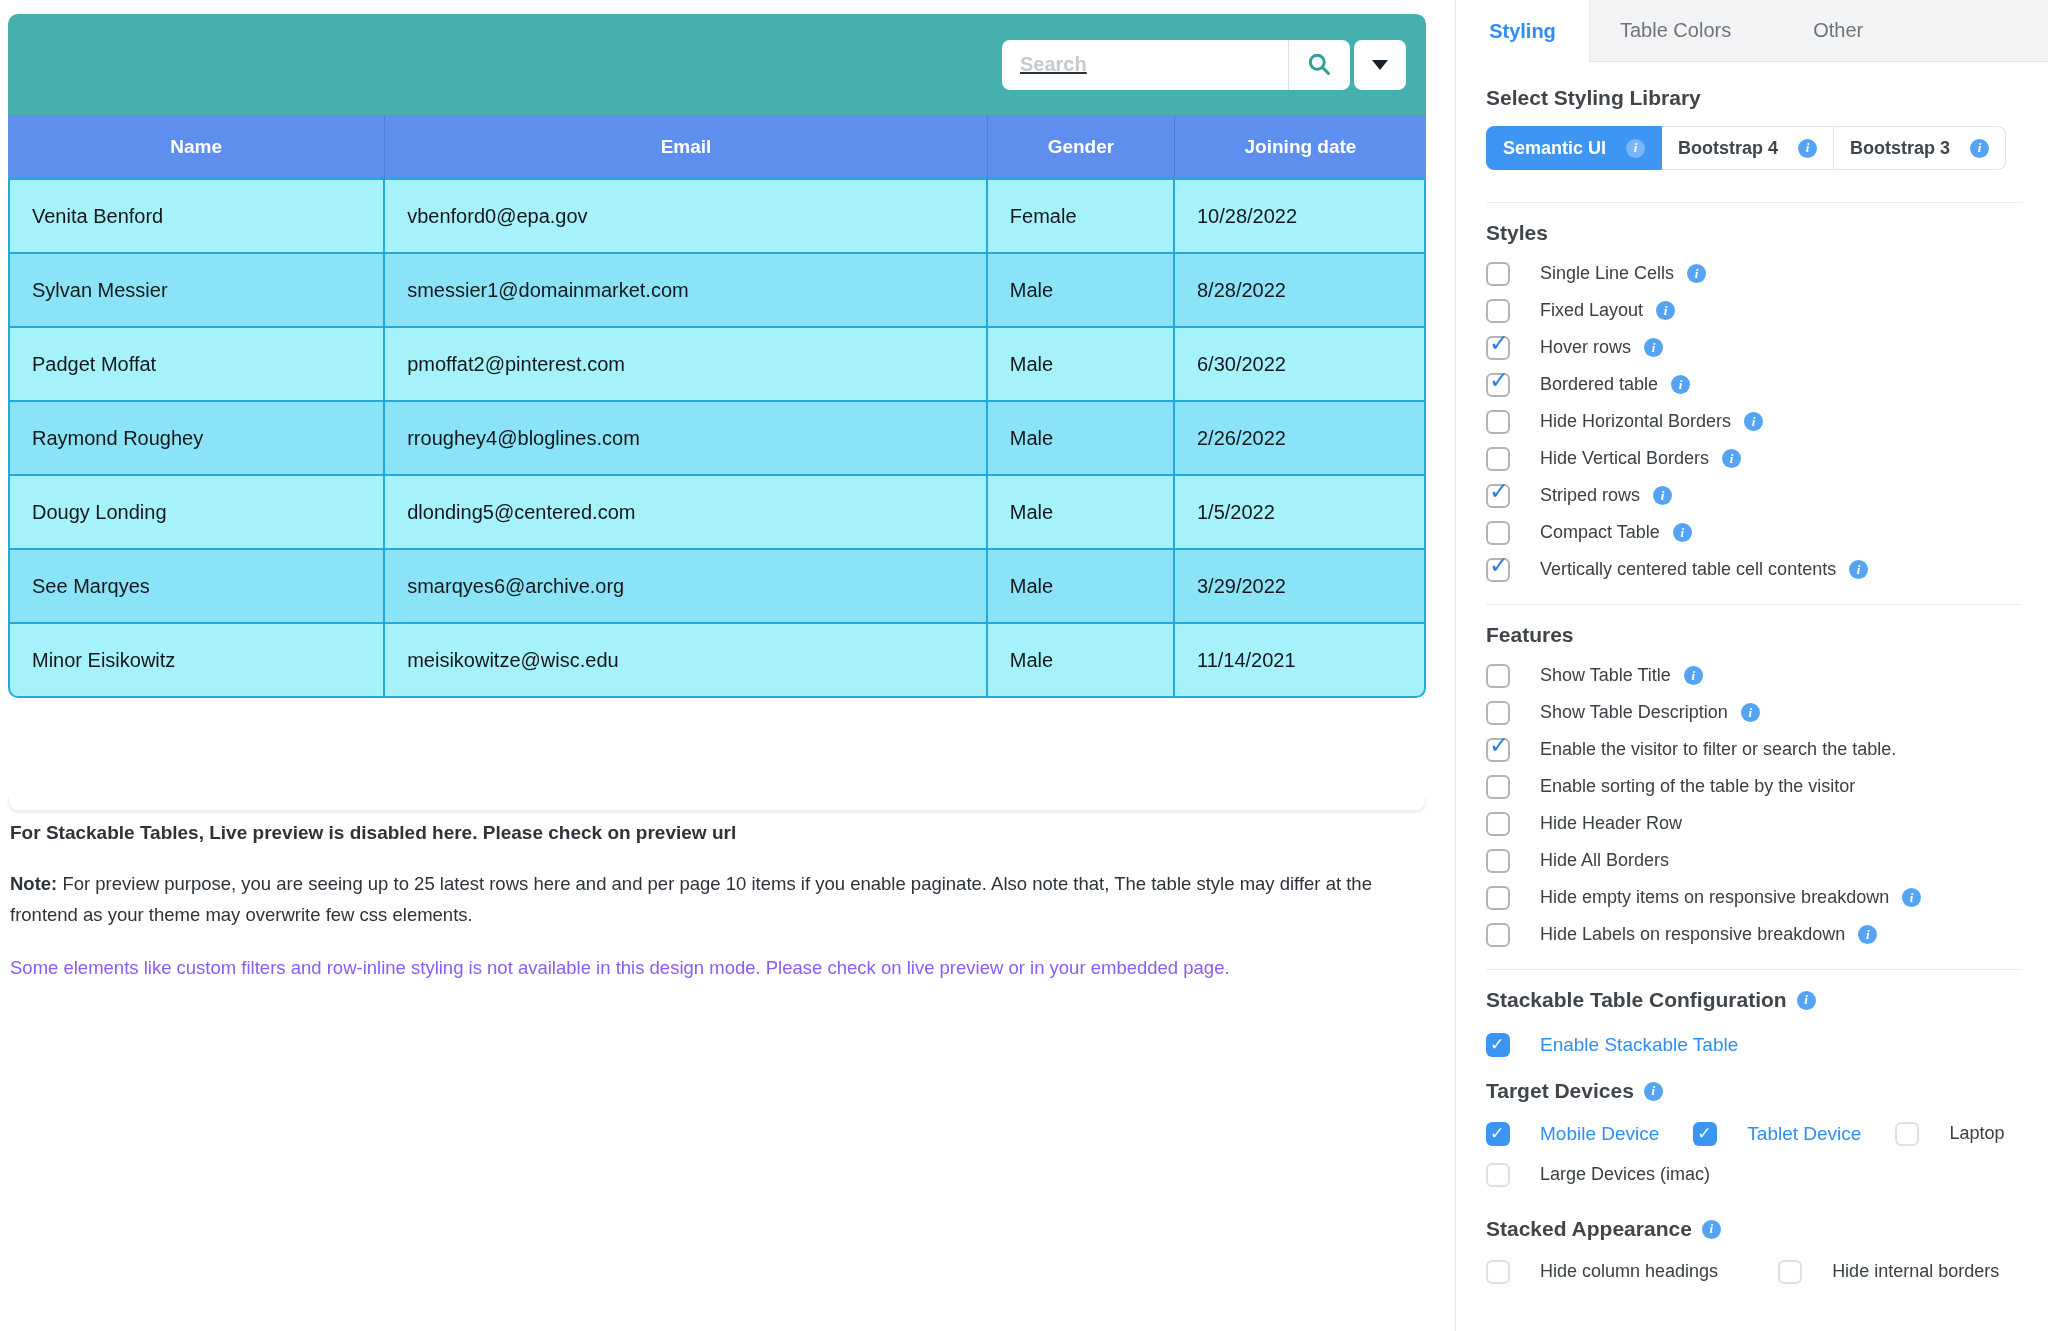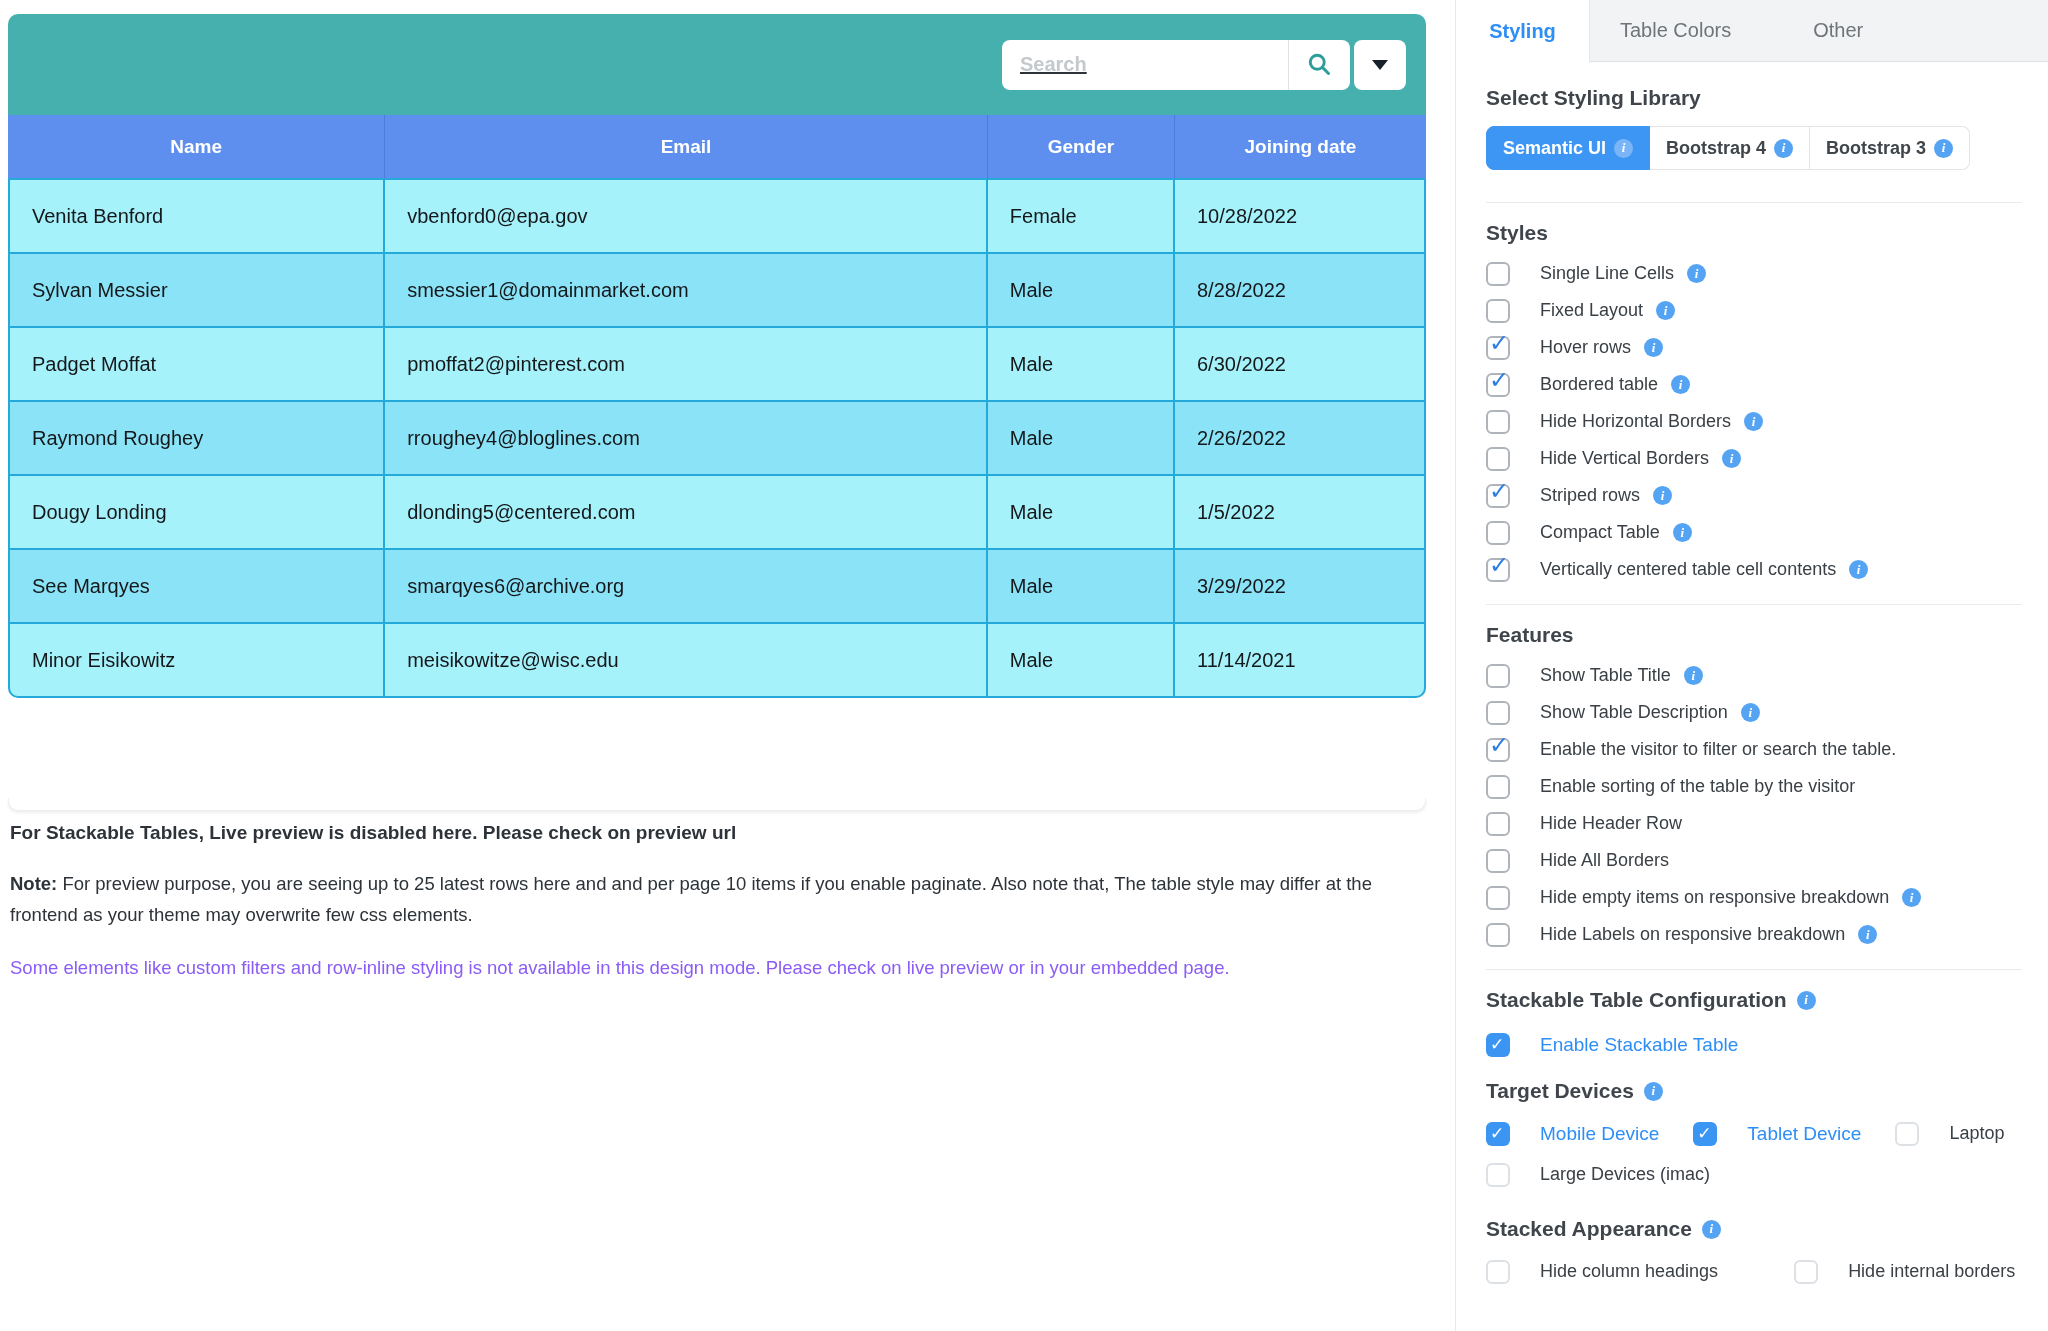--- a/index.html
+++ b/index.html
@@ -45,41 +45,41 @@
   .tab-colors{padding:0 42px 0 30px;}
   .tab-other{padding:0 40px;}
 
   .panel-content{padding:24px 26px 0 30px;}
   .section-heading{font-size:21px;font-weight:bold;color:#3f454b;display:flex;align-items:center;gap:10px;}
   .divider{border:none;border-top:1px solid #e9ebed;margin:0;}
   .d1{margin-top:32px;} .d2{margin-top:16px;} .d3{margin-top:16px;}
   .mt18{margin-top:18px;} .mt16{margin-top:16px;} .mt24{margin-top:24px;}
 
   .btn-group{display:flex;margin-top:16px;}
-  .lib-btn{height:44px;display:flex;align-items:center;justify-content:center;gap:8px;font-size:18px;font-weight:bold;padding:0 16px;border:1px solid #e2e5e8;background:#fff;color:#3f454b;cursor:pointer;font-family:inherit;}
+  .lib-btn{height:44px;display:flex;align-items:center;justify-content:center;gap:20px;font-size:18px;font-weight:bold;padding:0 16px;border:1px solid #e2e5e8;background:#fff;color:#3f454b;cursor:pointer;font-family:inherit;}
   .lib-btn.selected{background:#3d96f3;border-color:#3d96f3;color:#fff;}
   .lib-btn:first-child{border-radius:8px 0 0 8px;}
   .lib-btn:last-child{border-radius:0 8px 8px 0;}
   .lib-btn + .lib-btn{border-left:none;}
 
   .check-list{margin-top:10px;}
   .check-row{display:flex;align-items:center;height:37px;gap:13px;cursor:pointer;}
   .cb{position:relative;width:24px;height:24px;border-radius:6px;box-sizing:border-box;flex:0 0 auto;}
   .cb-a{border:2px solid #aeb4ba;background:#fff;}
   .cb-a .glyph{position:absolute;top:-7px;left:1px;font-size:24px;font-weight:bold;color:#2b7de2;line-height:1;}
   .cb-b{border:2px solid #dde1e5;background:#fff;}
   .cb-b.checked{border:none;background:#3b96f3;}
   .cb-b .glyph{position:absolute;top:3px;left:4px;font-size:17px;font-weight:bold;color:#fff;line-height:1;}
   .cb-label{font-size:18px;color:#3a4045;margin-left:17px;}
   .cb-label.blue{color:#2e8ef7;font-size:19px;}
   .info{width:19px;height:19px;border-radius:50%;background:#54a4f3;color:#fff;font-size:13px;font-style:italic;font-weight:bold;font-family:"Liberation Serif","DejaVu Serif",serif;display:inline-flex;align-items:center;justify-content:center;flex:0 0 auto;cursor:pointer;}
   .info.on-blue{background:#7ab5f7;}
   .inline-row{display:flex;align-items:center;gap:34px;}
   .inline-row .check-row{height:37px;}
-  .row-gap60{gap:76px;}
+  .row-gap60{gap:60px;}
 </style>
 </head>
 <body>
 
 <div class="page">
 
   <div class="preview">
     <div class="table-card">
       <div class="toolbar">
         <div class="search-group">

